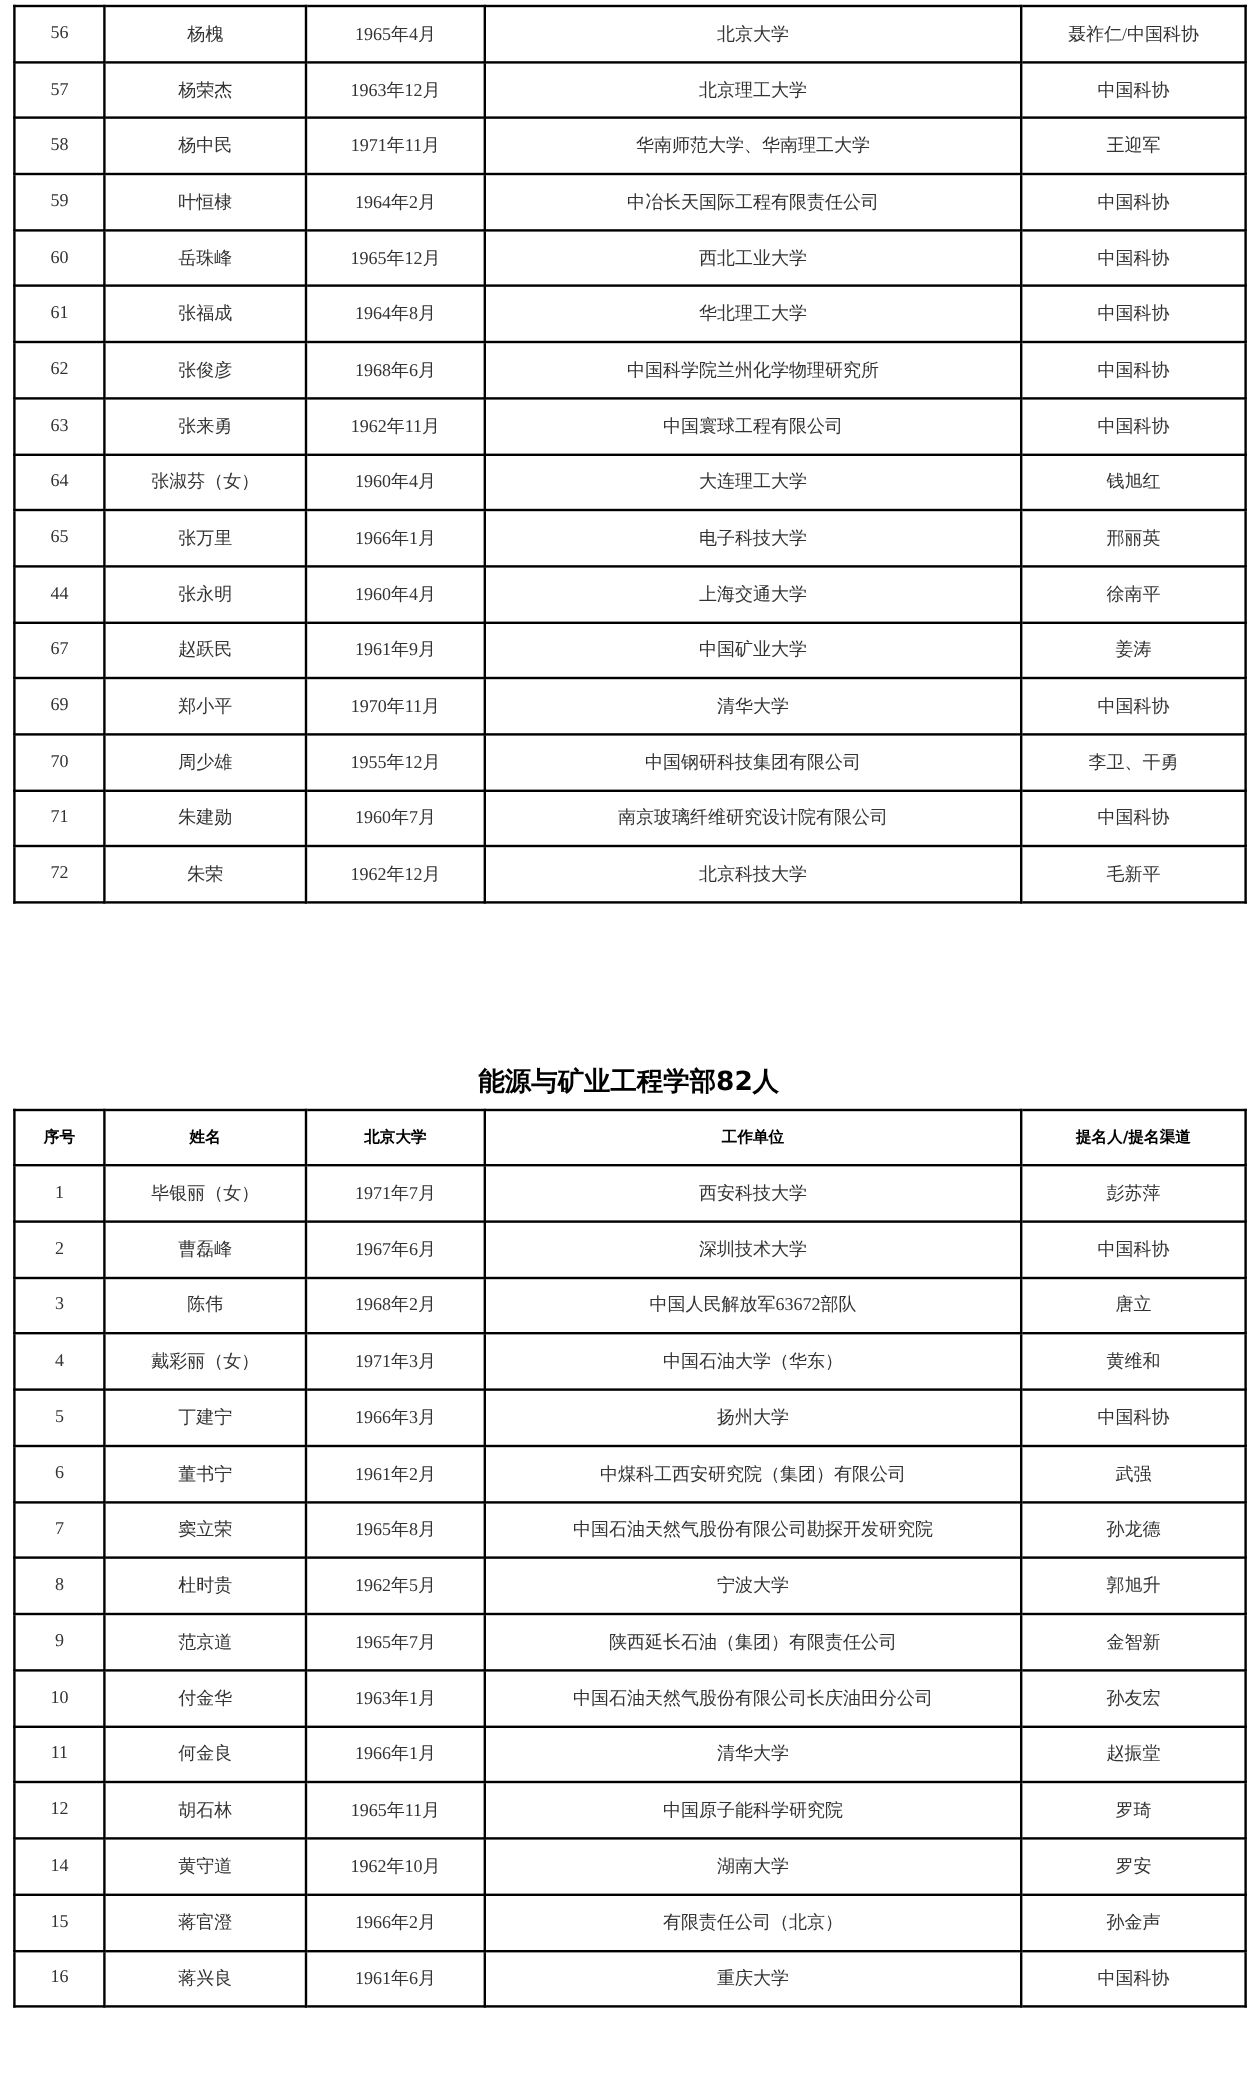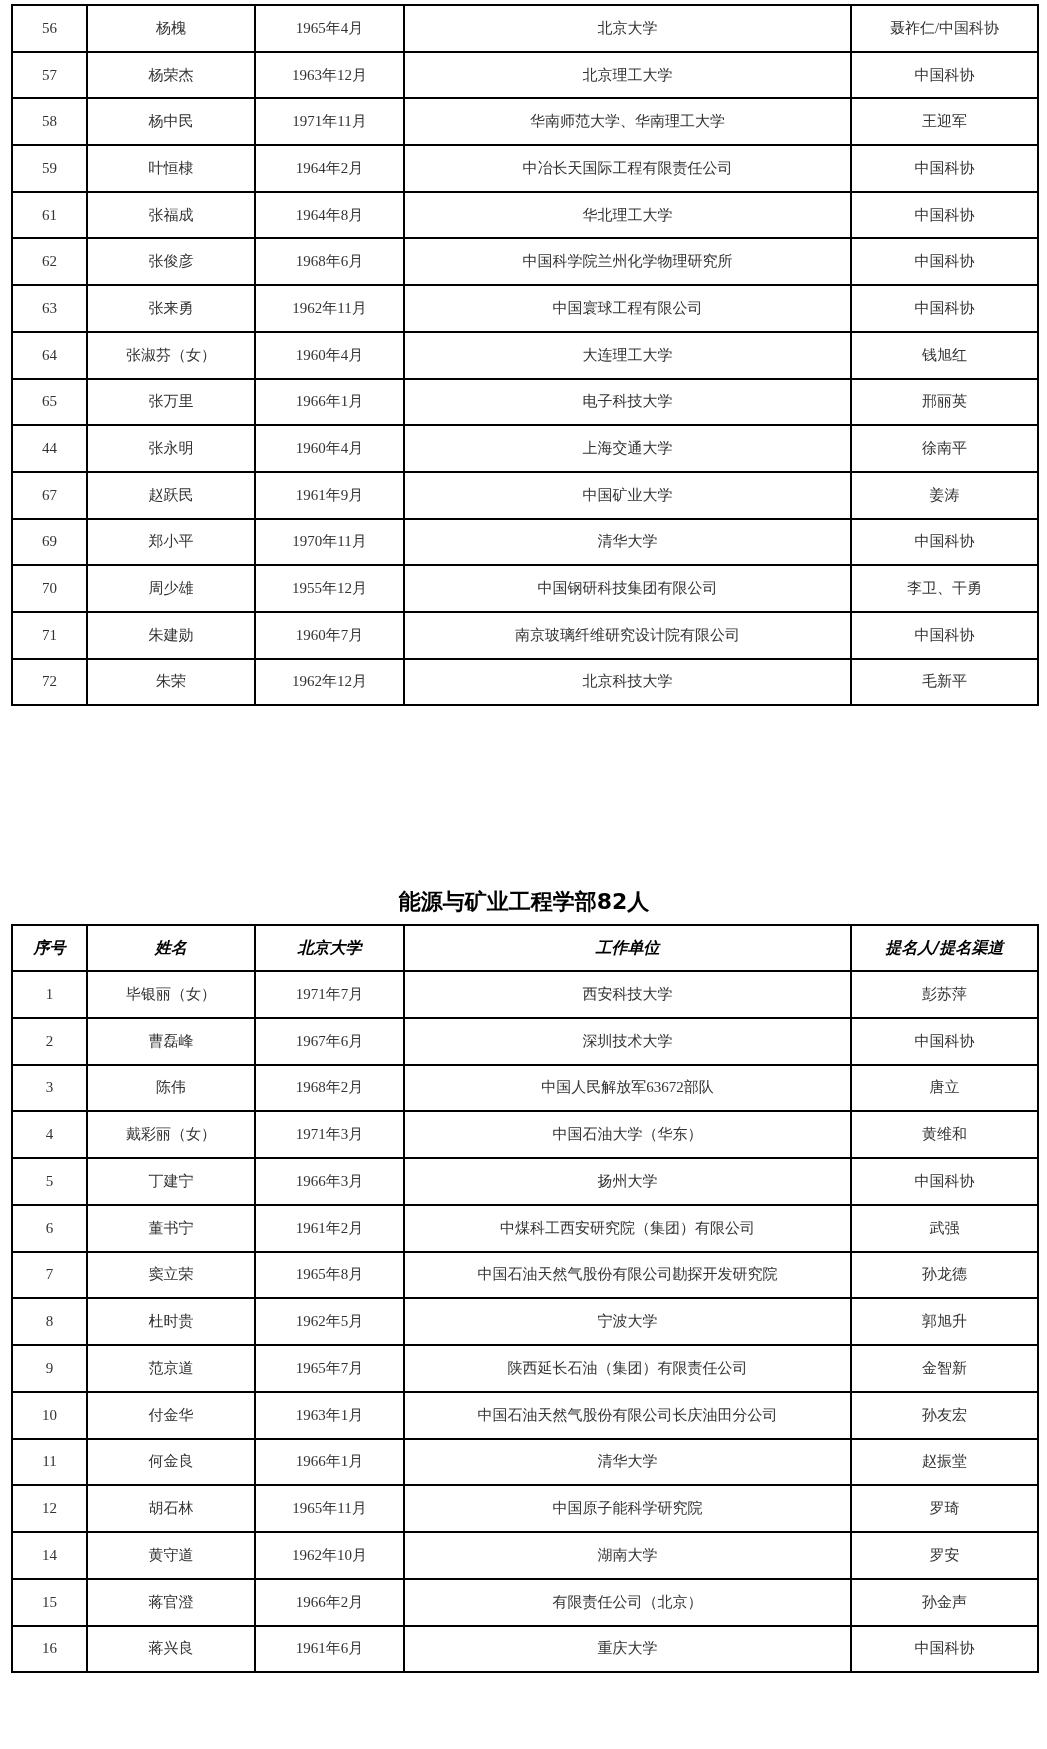--- a/index.html
+++ b/index.html
@@ -29,25 +29,24 @@
       padding: 0;
       white-space: nowrap;
       overflow: hidden;
     }
     table.grid td {
       font-size: 15px;
       color: #333333;
       font-family: "Liberation Serif", "DejaVu Serif", serif;
     }
     table.grid th {
-      font-size: 16px;
+      font-size: 13px;
       font-weight: bold;
       color: #000000;
       font-family: "DejaVu Sans", "Liberation Sans", sans-serif;
-      font-style: italic;
     }
     #table-continued { top: 4px; }
     #table-continued tr { height: 46.7px; }
     #section-table { top: 924px; }
     #section-table thead tr { height: 46px; }
     #section-table tbody tr { height: 46.75px; }
 
     .section-title {
       position: absolute;
       left: 11px;
@@ -93,20 +92,27 @@
         <td>杨中民</td>
         <td>1971年11月</td>
         <td>华南师范大学、华南理工大学</td>
         <td>王迎军</td>
       </tr>
       <tr>
         <td>59</td>
         <td>叶恒棣</td>
         <td>1964年2月</td>
         <td>中冶长天国际工程有限责任公司</td>
+        <td>中国科协</td>
+      </tr>
+      <tr>
+        <td>60</td>
+        <td>岳珠峰</td>
+        <td>1965年12月</td>
+        <td>西北工业大学</td>
         <td>中国科协</td>
       </tr>
       <tr>
         <td>61</td>
         <td>张福成</td>
         <td>1964年8月</td>
         <td>华北理工大学</td>
         <td>中国科协</td>
       </tr>
       <tr>

